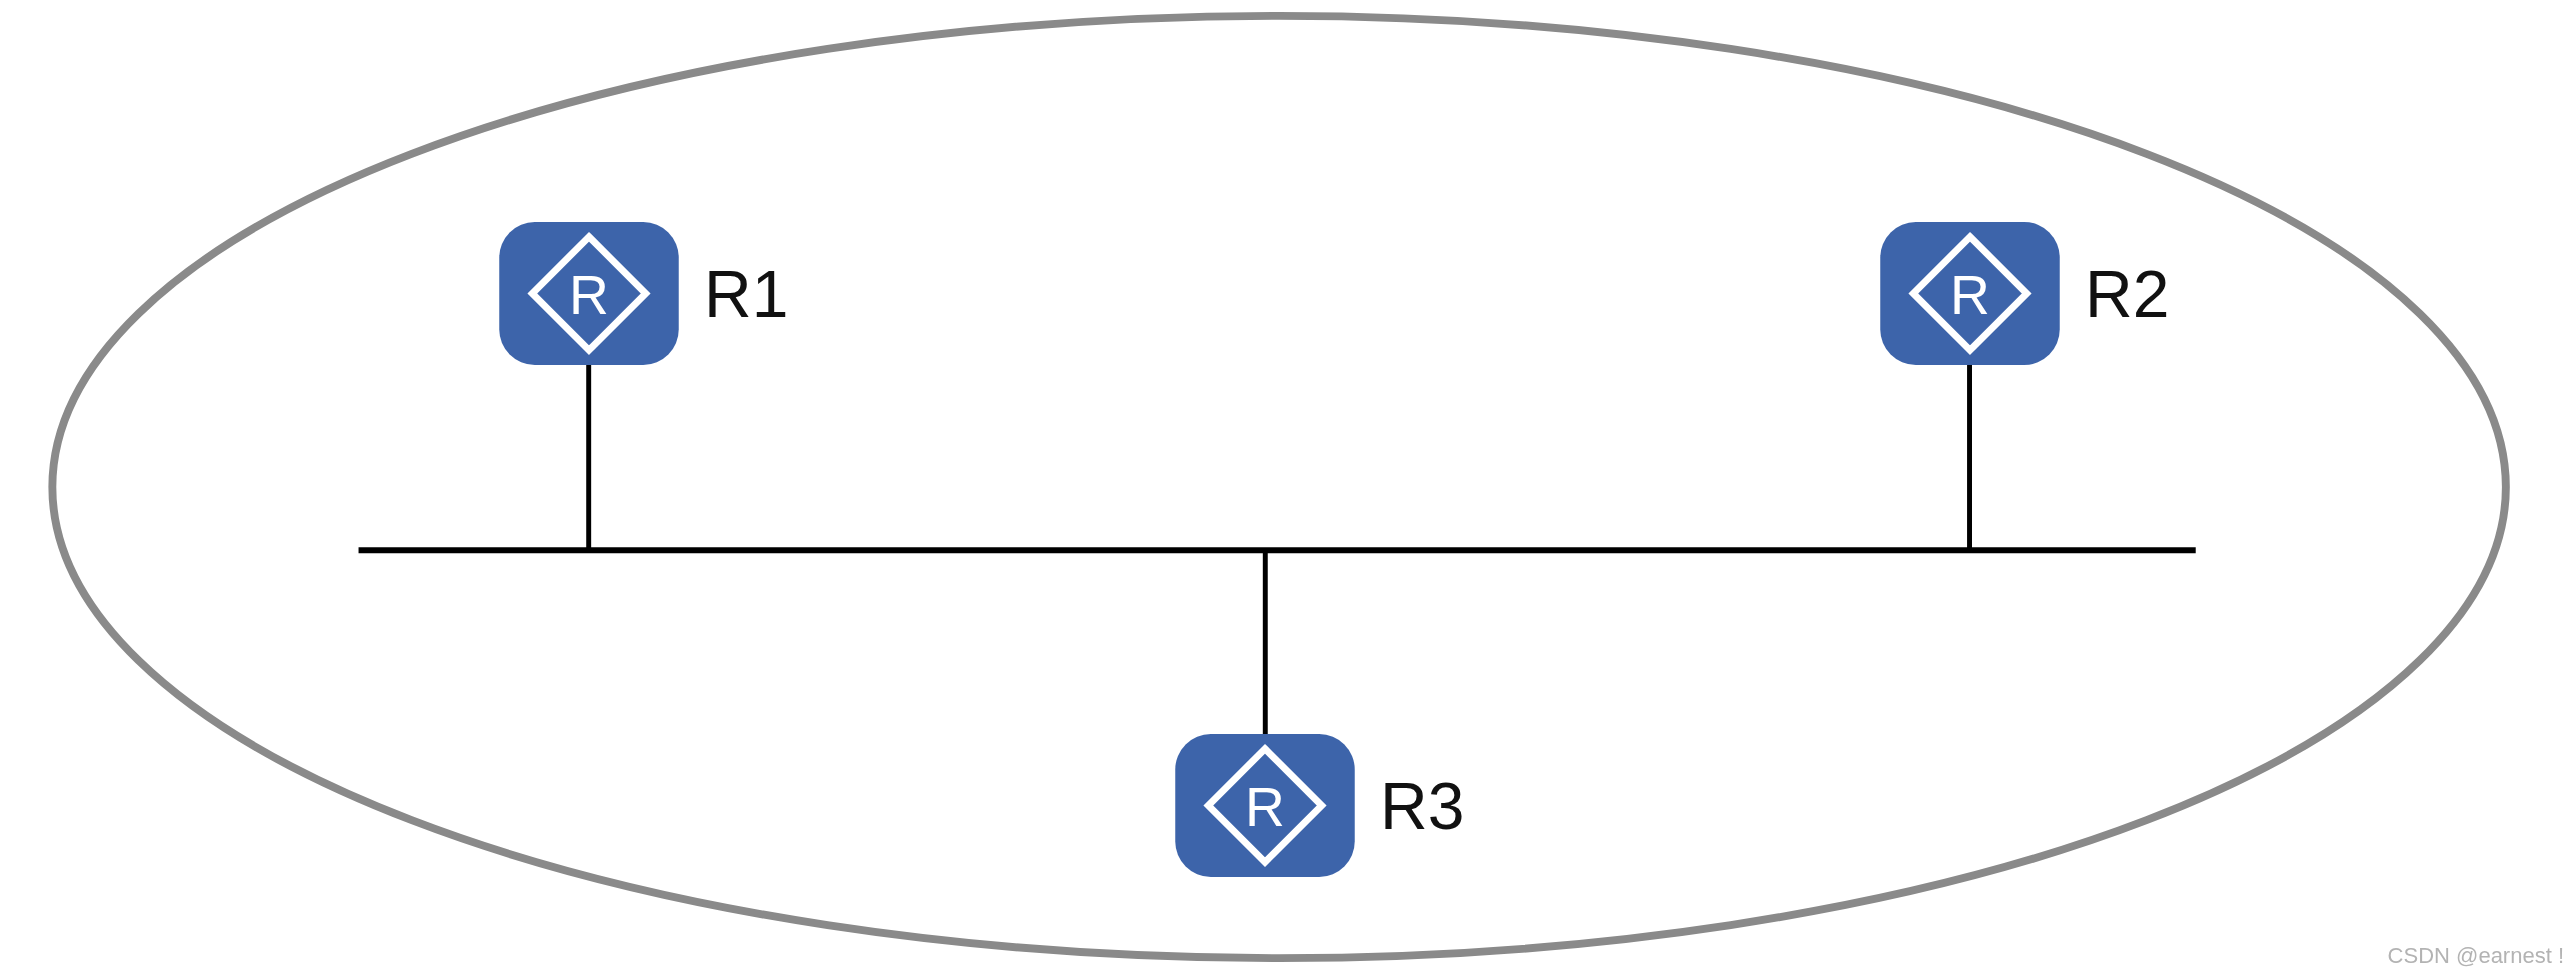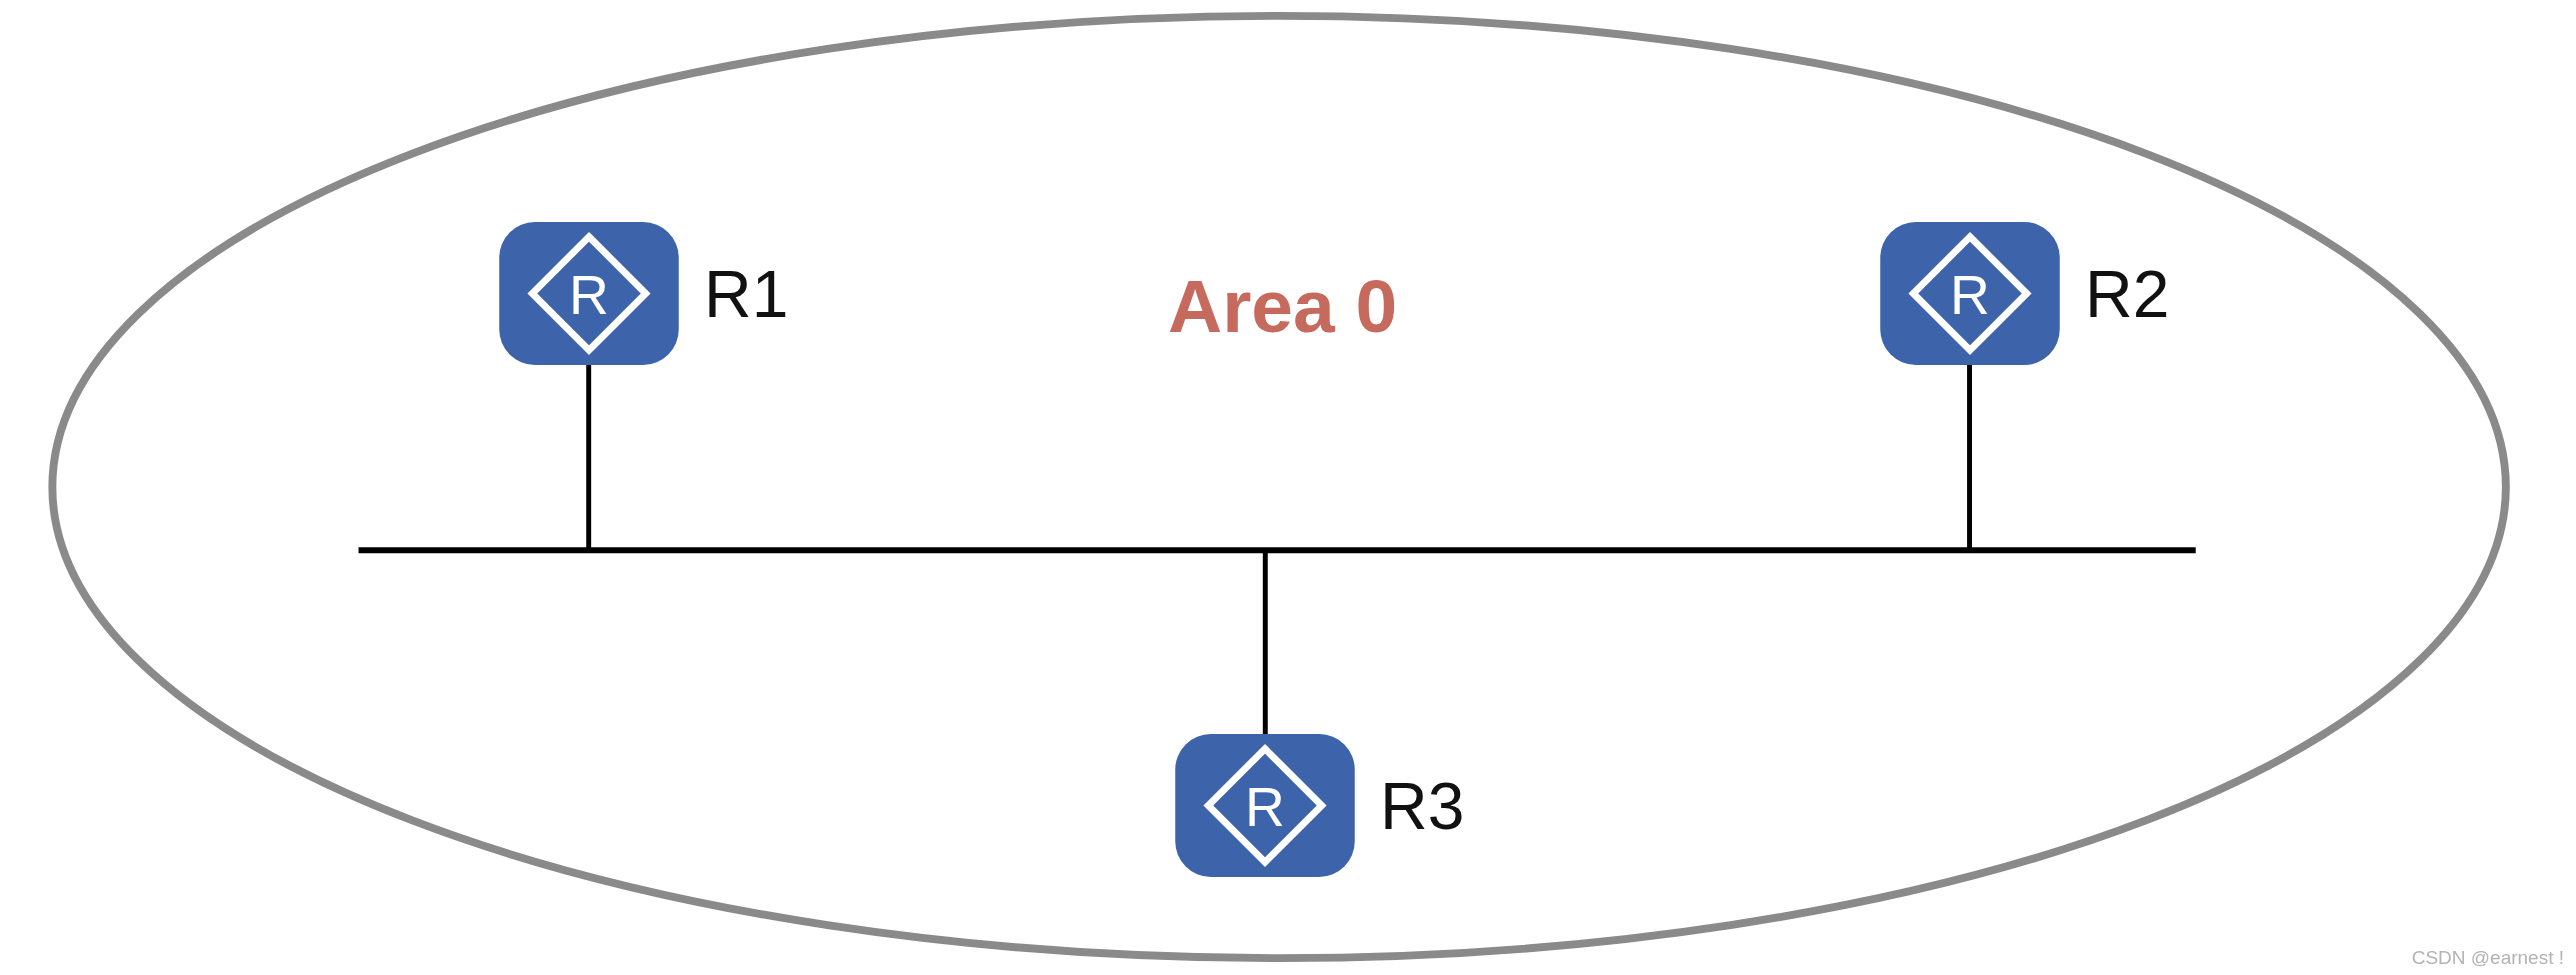--- a/index.html
+++ b/index.html
@@ -70,40 +70,39 @@
     font-size: 75px;
     font-weight: 700;
     line-height: 1;
     color: var(--area-label, #C66A5E);
     white-space: nowrap;
   }
   .watermark {
     position: absolute;
     right: 12px;
     bottom: 9px;
-    font-size: 19px;
+    font-size: 22px;
     line-height: 1;
     color: var(--watermark, #B3B3B3);
     white-space: nowrap;
   }
 </style>
 </head>
 <body>
 
 <div class="canvas">
 
   <svg class="wires" width="2576" height="976" viewBox="0 0 2608 988">
     <ellipse class="area-ellipse" cx="1295" cy="493" rx="1242" ry="477"></ellipse>
     <line class="bus-line" x1="363" y1="557" x2="2223" y2="557"></line>
     <line class="drop-line" x1="596" y1="368" x2="596" y2="557"></line>
     <line class="drop-line" x1="1994" y1="368" x2="1994" y2="557"></line>
     <line class="drop-line" x1="1281" y1="557" x2="1281" y2="745"></line>
   </svg>
 
-  <div class="area-label">Area 0</div>
 
   <div class="router" style="left:499px; top:222px;">
     <svg class="router-icon" width="180" height="143" viewBox="0 0 182 145">
       <rect class="router-body" x="0" y="0" width="182" height="145" rx="36" ry="36"></rect>
       <polygon class="router-diamond" points="91,15 148.5,72.5 91,130 33.5,72.5"></polygon>
       <text class="router-letter" x="91" y="93" text-anchor="middle">R</text>
     </svg>
     <div class="router-label">R1</div>
   </div>
 

